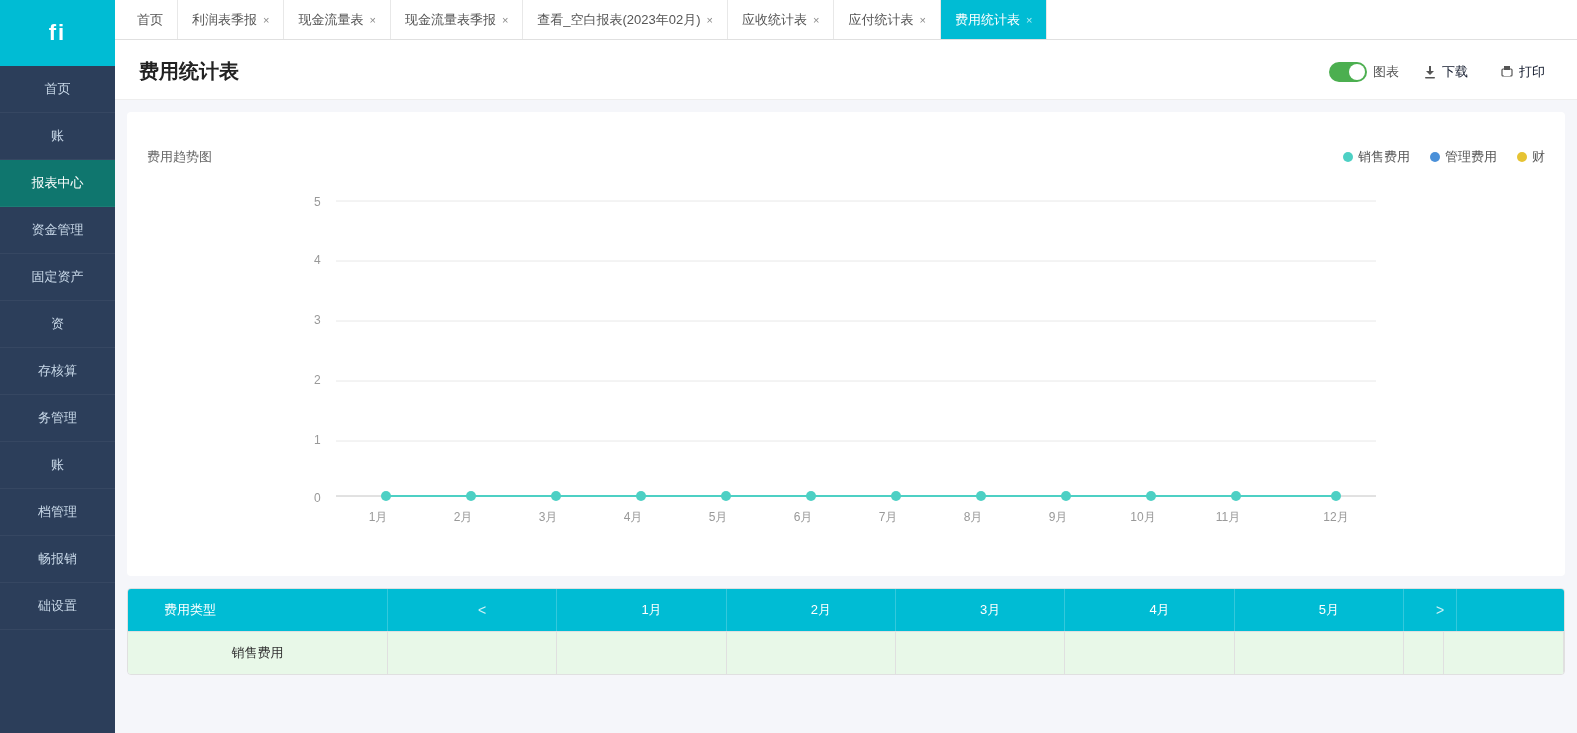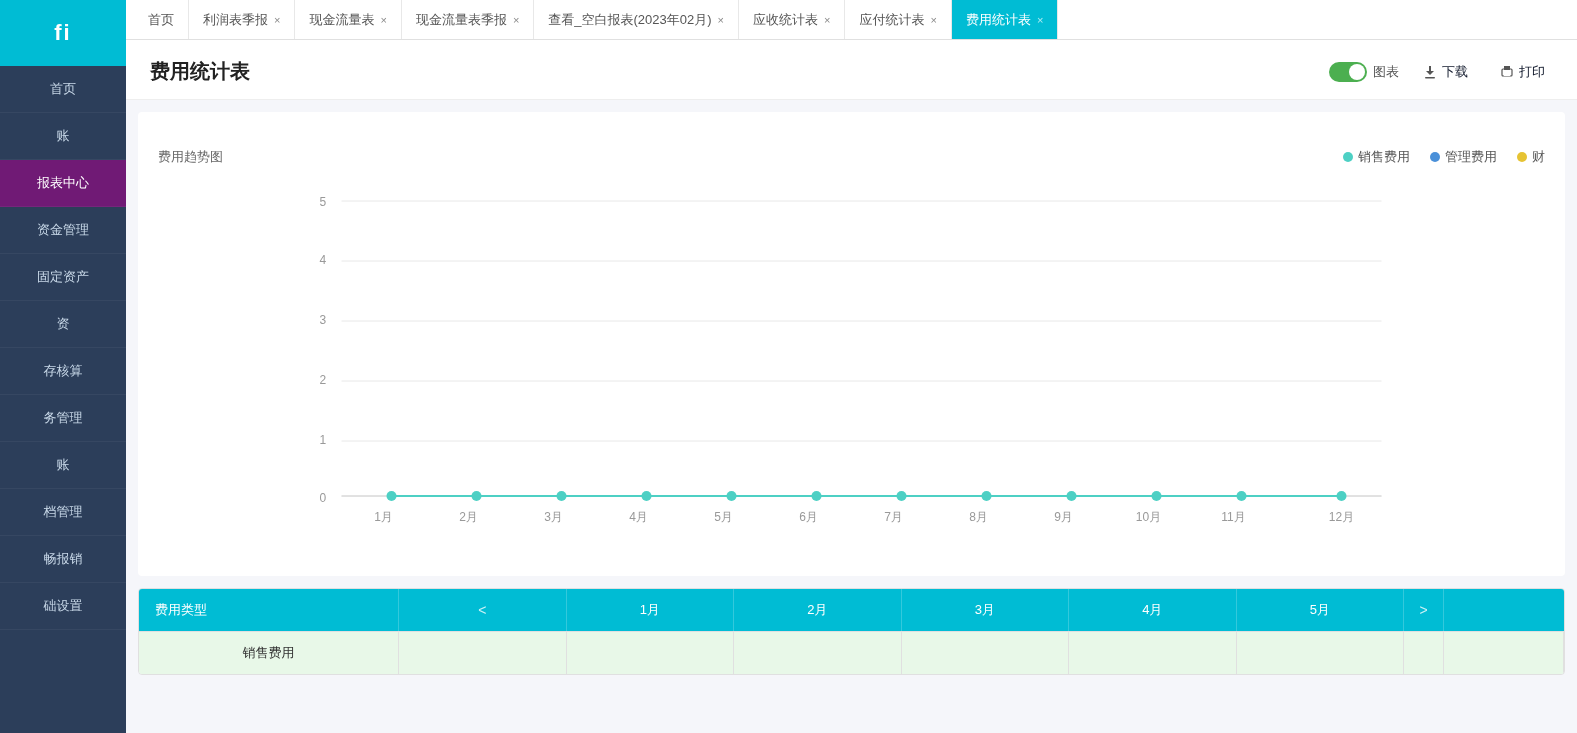--- a/index.html
+++ b/index.html
@@ -1,20 +1,20 @@
 <!DOCTYPE html>
 <html><head>
   <meta charset="utf-8">
   <style>
     * { box-sizing: border-box; margin: 0; padding: 0; }
     body { font-family: 'Microsoft YaHei', Arial, sans-serif; font-size: 13px; background: #f0f2f5; display: flex; height: 733px; overflow: hidden; }
 
     
     .sidebar {
-      width: 126px;
+      width: 115px;
       background: #2c3e5a;
       display: flex;
       flex-direction: column;
       flex-shrink: 0;
       height: 100%;
       position: relative;
     }
     .sidebar-logo {
       background: #00bcd4;
       height: 66px;
@@ -27,21 +27,21 @@
       letter-spacing: 2px;
     }
     .sidebar-item {
       color: #c8d8e8;
       padding: 14px 0;
       text-align: center;
       font-size: 13px;
       cursor: pointer;
       border-bottom: 1px solid rgba(255,255,255,0.05);
     }
-    .sidebar-item.active { background: #701a75; color: #fff; }
+    .sidebar-item.active { background: #0f766e; color: #fff; }
 
     
     .main {
       flex: 1;
       display: flex;
       flex-direction: column;
       overflow: hidden;
       background: #f5f6fa;
     }
 
@@ -199,20 +199,21 @@
       color: white;
       font-size: 13px;
     }
     .table-header-cell {
       padding: 12px 16px;
       text-align: center;
       border-right: 1px solid rgba(255,255,255,0.2);
       display: flex;
       align-items: center;
       justify-content: center;
+      margin-left: 20px;
     }
     .table-header-cell.type-cell {
       justify-content: space-between;
     }
     .table-row-data {
       display: grid;
       grid-template-columns: 260px repeat(6, 1fr) 40px 120px;
       background: #e8f8e8;
       font-size: 13px;
       border-top: 1px solid #e0e0e0;

